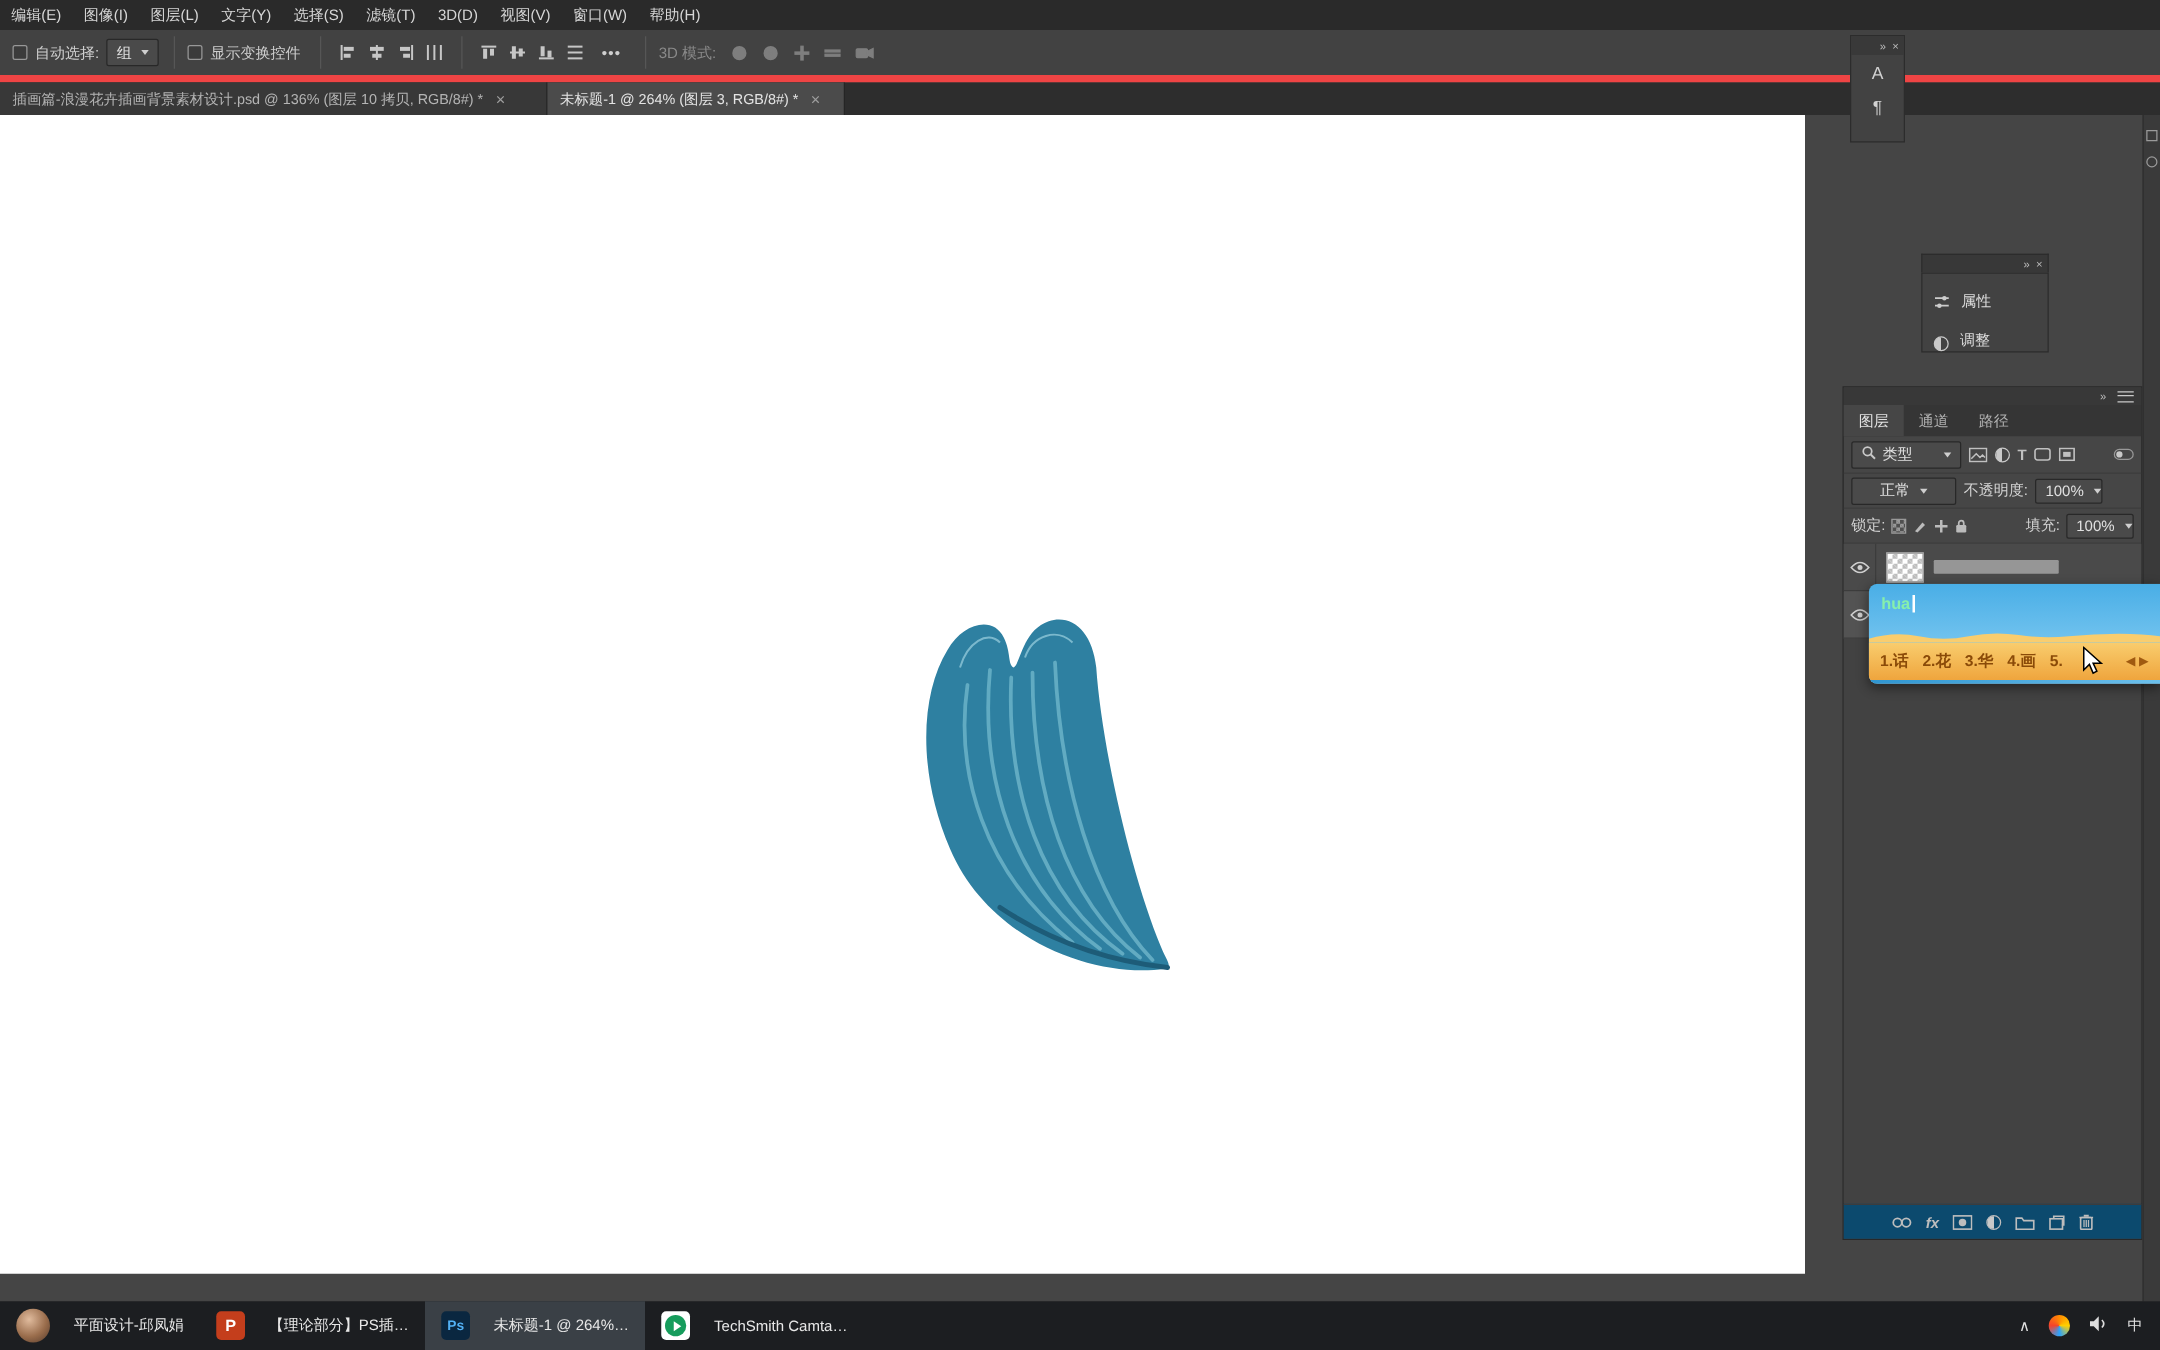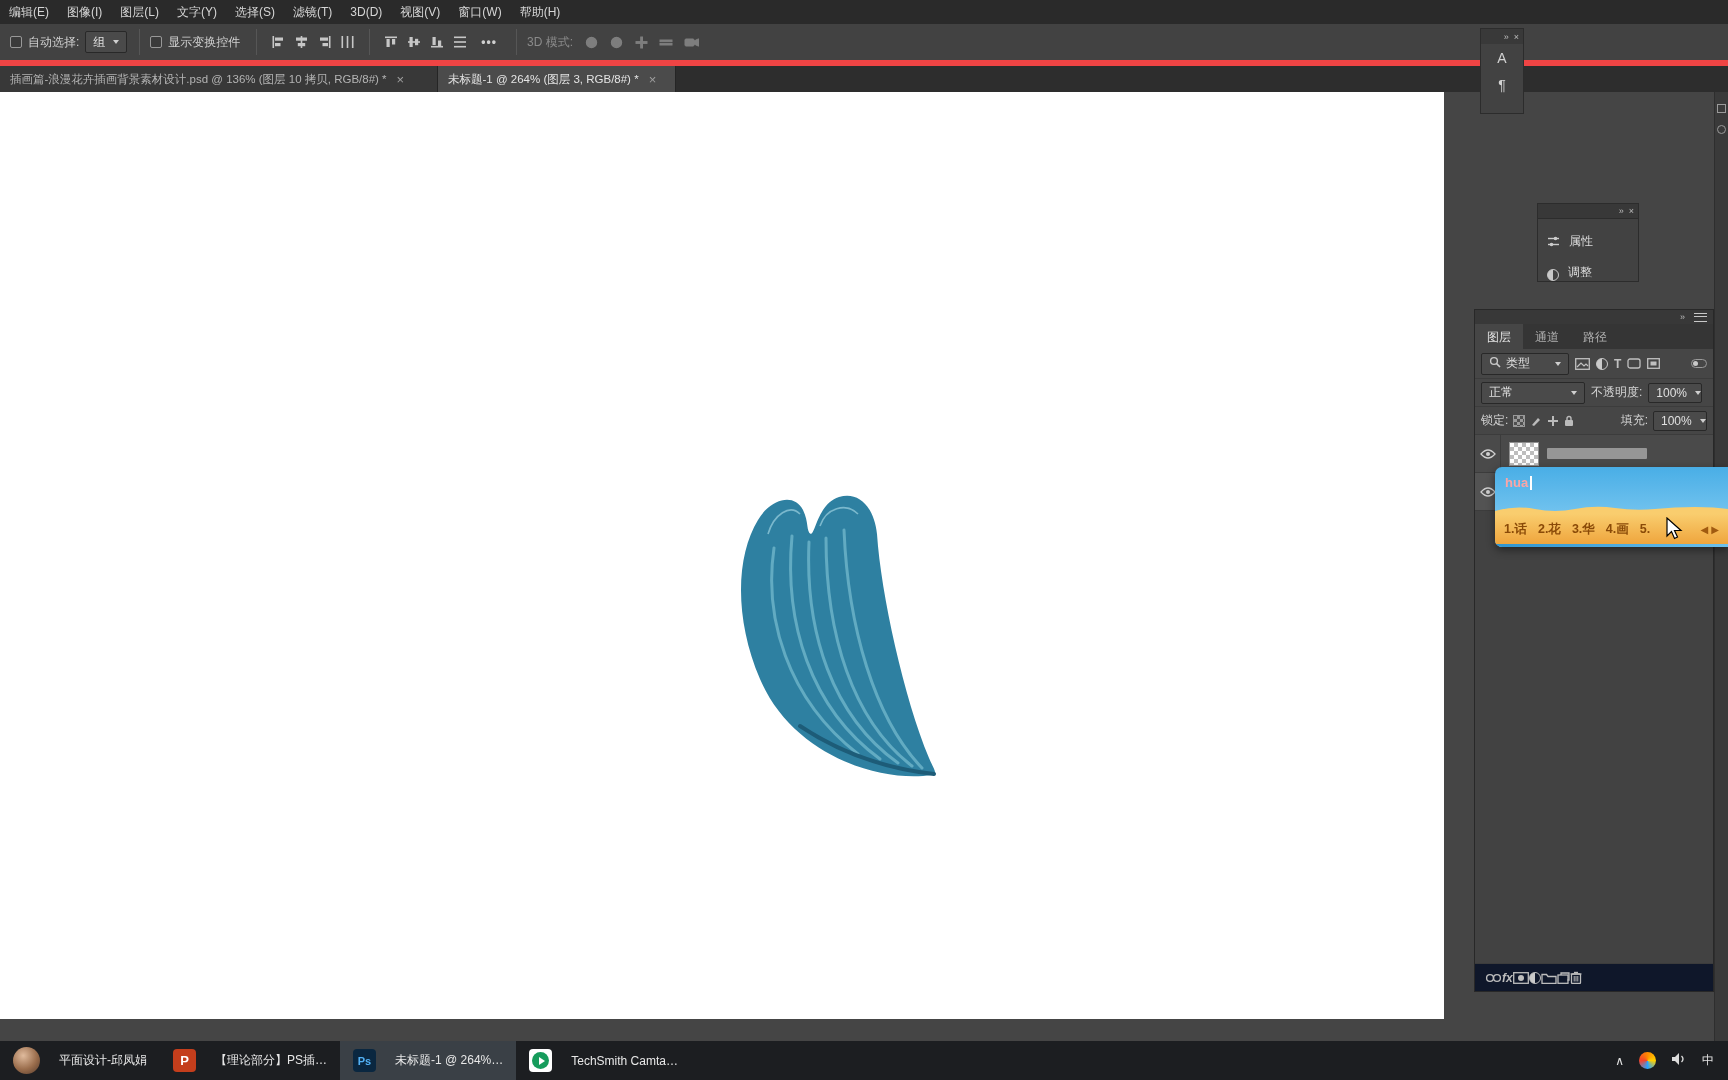--- a/index.html
+++ b/index.html
@@ -90,28 +90,28 @@
   .lrow{height:38px;background:#4a4a4a;border-bottom:1px solid #3c3c3c;display:flex;align-items:center}
   .lrow.sel{background:#535353}
   .eyebox{width:26px;align-self:stretch;border-right:1px solid #3c3c3c;display:flex;
           align-items:center;justify-content:center;flex:none}
   .thumb{width:30px;height:24px;margin-left:8px;border:1px solid #8f8f8f;flex:none;
      background-image:linear-gradient(45deg,#bdbdbd 25%,transparent 25%,transparent 75%,#bdbdbd 75%),
                       linear-gradient(45deg,#bdbdbd 25%,transparent 25%,transparent 75%,#bdbdbd 75%);
      background-size:8px 8px;background-position:0 0,4px 4px;background-color:#fff}
   .namebar{width:100px;height:11px;background:#969696;border-radius:1px;margin-left:8px}
   .lp-bottom{height:28px;border-top:1px solid #3c3c3c;display:flex;align-items:center;
-             justify-content:flex-start;padding:0 10px;background:#0f172a;color:#bdbdbd}
+             justify-content:center;gap:11px;padding:0 10px;background:#0c4a6e;color:#bdbdbd}
   .fx{font-style:italic;font-weight:bold;font-size:12px;color:#bdbdbd}
 
   
   .ime{position:absolute;left:1495px;top:467px;width:233px;height:80px;z-index:9;
        border-radius:7px 0 0 7px;overflow:hidden;box-shadow:0 3px 9px rgba(0,0,0,.45)}
   .ime-sky{position:absolute;inset:0;background:linear-gradient(180deg,#49aee6,#8fd2f5)}
-  .ime-comp{position:absolute;left:10px;top:8px;color:#fca5a5;font-weight:bold;font-size:13px;display:flex;align-items:center}
+  .ime-comp{position:absolute;left:10px;top:8px;color:#86efac;font-weight:bold;font-size:13px;display:flex;align-items:center}
   .ime-caret{display:inline-block;width:1.5px;height:14px;background:#fff;margin-left:2px}
   .ime-wave{position:absolute;left:0;bottom:33px;width:233px;height:11px}
   .ime-sand{position:absolute;left:0;right:0;bottom:3px;height:30px;
             background:linear-gradient(180deg,#f9cd6e,#efa53d);display:flex;align-items:center;
             gap:11px;padding:0 9px;color:#8a4a08;font-size:12.5px;font-weight:bold;white-space:nowrap}
   .ime-bar{position:absolute;left:0;right:0;bottom:0;height:3px;background:linear-gradient(90deg,#2f95d0,#6cc0ec)}
   .pager{margin-left:auto;display:flex;gap:3px;color:#a05a10;font-size:10px}
 
   .cursor{position:absolute;left:1666px;top:517px;z-index:20}
 
@@ -356,21 +356,21 @@
     <span class="lkico">
         <svg width="13" height="11">
           <rect x="0.7" y="0.7" width="11.6" height="9.6" fill="none" stroke="#c0c0c0" stroke-width="1.3"></rect>
           <rect x="3.5" y="3.5" width="6" height="4" fill="#c0c0c0"></rect>
         </svg>
       </span>
     <span class="switch"></span>
   </div>
 
   <div class="lp-row lp-blend">
-    <div class="dd" style="width:104px;justify-content:space-between">
+    <div class="dd" style="width:84px;justify-content:center">
       <span>正常</span>
       <span class="tri"></span>
     </div>
     <span>不透明度:</span>
     <div class="dd dd-sm">
       <span>100%</span>
       <span class="tri"></span>
     </div>
   </div>
 

